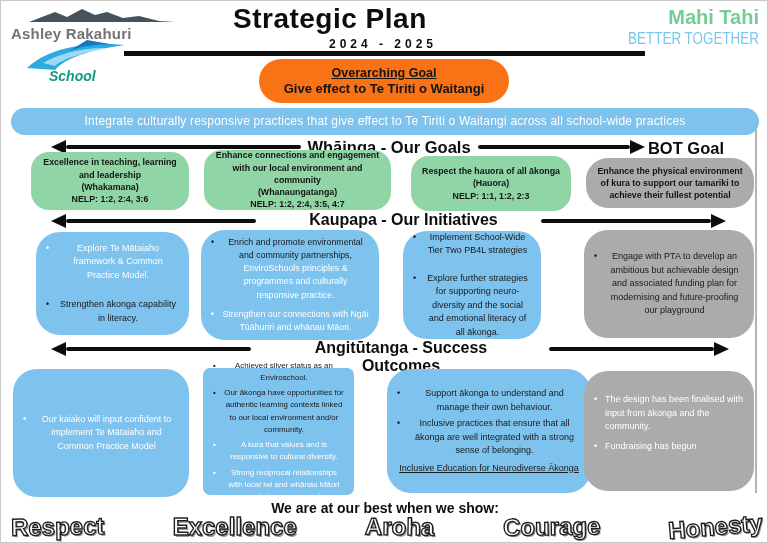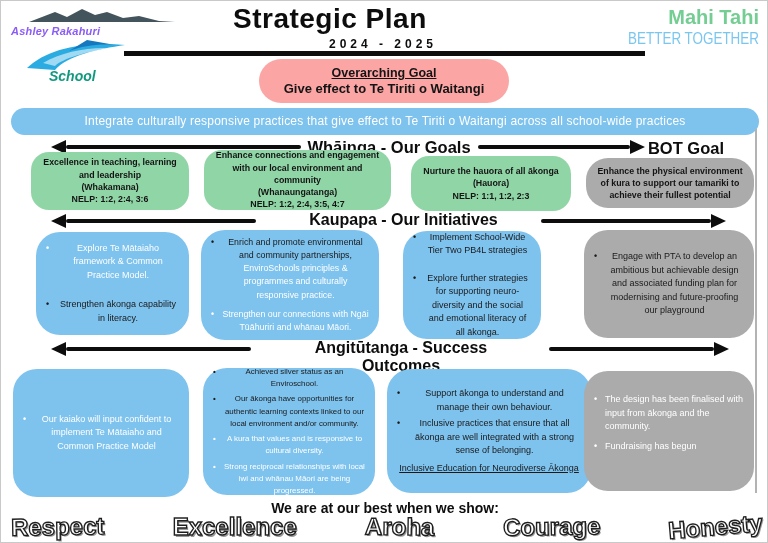--- a/index.html
+++ b/index.html
@@ -6,34 +6,34 @@
   *{box-sizing:border-box;}
   .page{
     position:relative;width:768px;height:543px;background:#ffffff;
     border:1px solid #c9c9c9;overflow:hidden;
     font-family:"Liberation Sans", sans-serif;color:#141414;
   }
   .abs{position:absolute;}
 
   
   .logo{left:8px;top:2px;width:215px;height:86px;}
-  .logo-name{position:absolute;left:2px;top:22px;width:210px;font-size:11px;font-weight:bold;font-style:italic;color:#8b5cf6;letter-spacing:0.2px;}
+  .logo-name{position:absolute;left:2px;top:22px;width:210px;font-size:15px;font-weight:bold;color:#737373;letter-spacing:0.2px;}
   .logo-school{position:absolute;left:40px;top:65px;font-size:14px;font-weight:bold;font-style:italic;color:#10997f;}
   .mountain-svg{position:absolute;left:18px;top:2px;}
   .swoosh-svg{position:absolute;left:16px;top:36px;}
 
   .main-title{left:232px;top:2px;width:300px;font-size:28px;font-weight:bold;letter-spacing:0.5px;color:#0d0d0d;}
   .years{left:232px;top:36px;width:300px;text-align:center;font-size:12px;font-weight:bold;letter-spacing:4px;color:#0d0d0d;}
   .title-rule{left:123px;top:50px;width:521px;height:5px;background:#0d0d0d;}
 
   .motto-maori{right:8px;top:5px;width:200px;text-align:right;font-size:20px;font-weight:bold;color:#74cd92;}
   .motto-english{right:8px;top:29px;width:200px;text-align:right;font-size:16px;color:#7ac6ef;transform:scaleX(0.84);transform-origin:right center;letter-spacing:0px;}
 
   .overarching{
-    left:258px;top:58px;width:250px;height:44px;background:#fca5a5;border-radius:22px;
+    left:258px;top:58px;width:250px;height:44px;background:#f97316;border-radius:22px;
     display:flex;flex-direction:column;justify-content:center;align-items:center;gap:1px;
   }
   .overarching .oa-label{font-size:12.5px;font-weight:bold;text-decoration:underline;}
   .overarching .oa-text{font-size:13px;font-weight:bold;}
 
   .banner{
     left:10px;top:107px;width:748px;height:27px;background:#7ec2ee;border-radius:14px;
     color:#ffffff;font-size:12px;text-align:center;line-height:27px;font-weight:normal;letter-spacing:0.2px;
   }
 
@@ -120,21 +120,21 @@
     <div>Excellence in teaching, learning and leadership</div>
     <div>(Whakamana)</div>
     <div>NELP: 1:2, 2:4, 3:6</div>
   </div>
   <div class="card green goal-card" style="left:203px;top:149px;width:187px;height:60px;">
     <div>Enhance connections and engagement with our local environment and community</div>
     <div>(Whanaungatanga)</div>
     <div>NELP: 1:2, 2:4, 3:5, 4:7</div>
   </div>
   <div class="card green goal-card" style="left:410px;top:155px;width:160px;height:55px;">
-    <div>Nurture the hauora of all ākonga</div>
+    <div>Respect the hauora of all ākonga</div>
     <div>(Hauora)</div>
     <div>NELP: 1:1, 1:2, 2:3</div>
   </div>
   <div class="card gray goal-card" style="left:585px;top:157px;width:168px;height:50px;border-radius:22px;">
     <div>Enhance the physical environment of kura to support our tamariki to achieve their fullest potential</div>
   </div>
 
   <div class="harrow" style="left:50px;top:213px;width:205px;">
       <span class="ah al"></span>
       <span class="shaft"></span>
@@ -183,21 +183,21 @@
   <div class="harrow" style="left:548px;top:341px;width:180px;">
       <span class="shaft"></span>
       <span class="ah ar"></span>
     </div>
 
   <div class="card blue big-card" style="left:12px;top:368px;width:176px;height:128px;gap:2px;">
     <div class="bullet b-light">
         <span class="bt t-light">Our kaiako will input confident to implement Te Mātaiaho and Common Practice Model</span>
       </div>
   </div>
-  <div class="card blue big-card" style="left:202px;top:367px;width:172px;height:127px;gap:3px;font-size:7.9px;line-height:1.55;">
+  <div class="card blue big-card" style="left:202px;top:367px;width:151px;height:127px;gap:3px;font-size:7.9px;line-height:1.55;border-radius:7px;">
     <div class="bullet b-dark">
         <span class="bt t-dark">Achieved silver status as an Enviroschool.</span>
       </div>
     <div class="bullet b-dark">
         <span class="bt t-dark">Our ākonga have opportunities for authentic learning contexts linked to our local environment and/or community.</span>
       </div>
     <div class="bullet b-light">
         <span class="bt t-light">A kura that values and is responsive to cultural diversity.</span>
       </div>
     <div class="bullet b-light">

